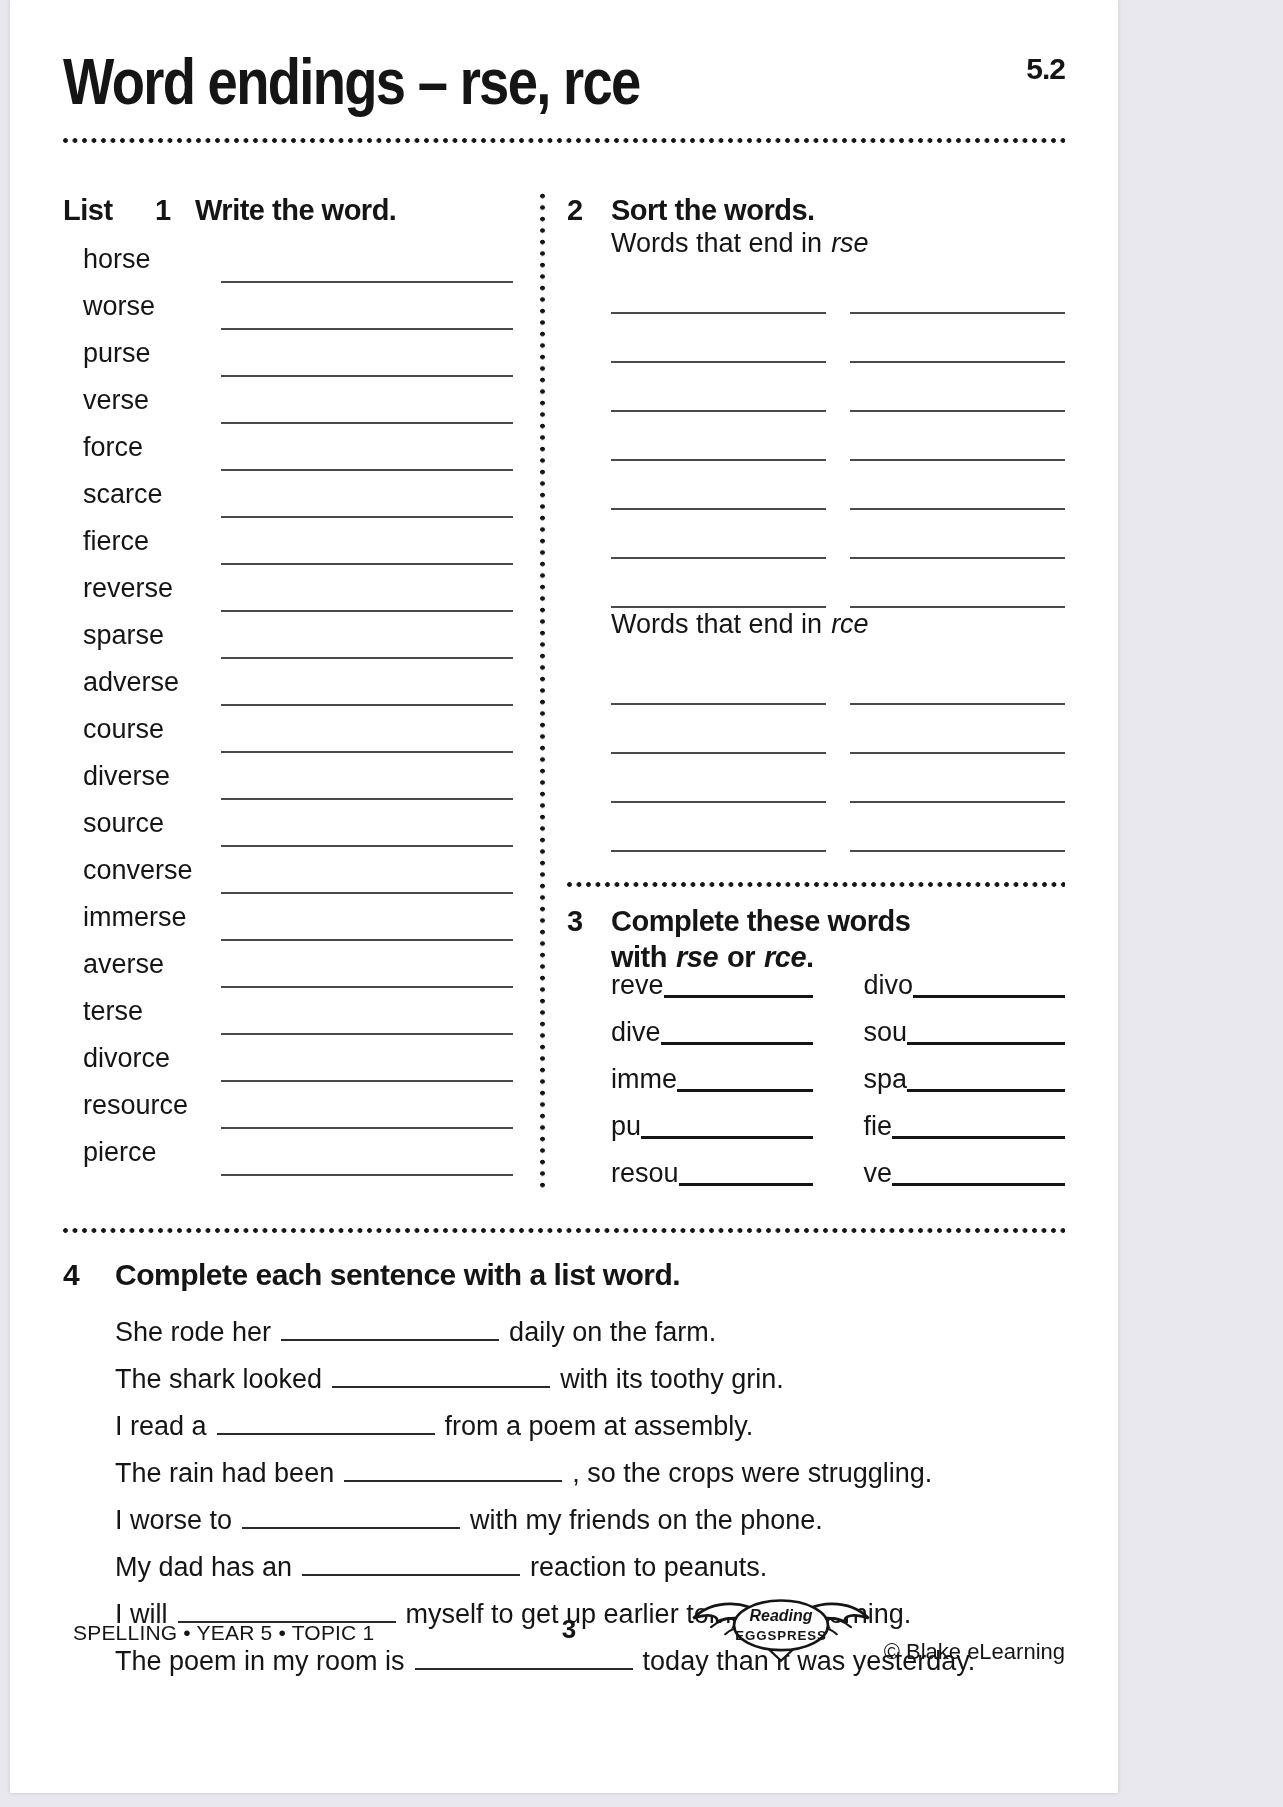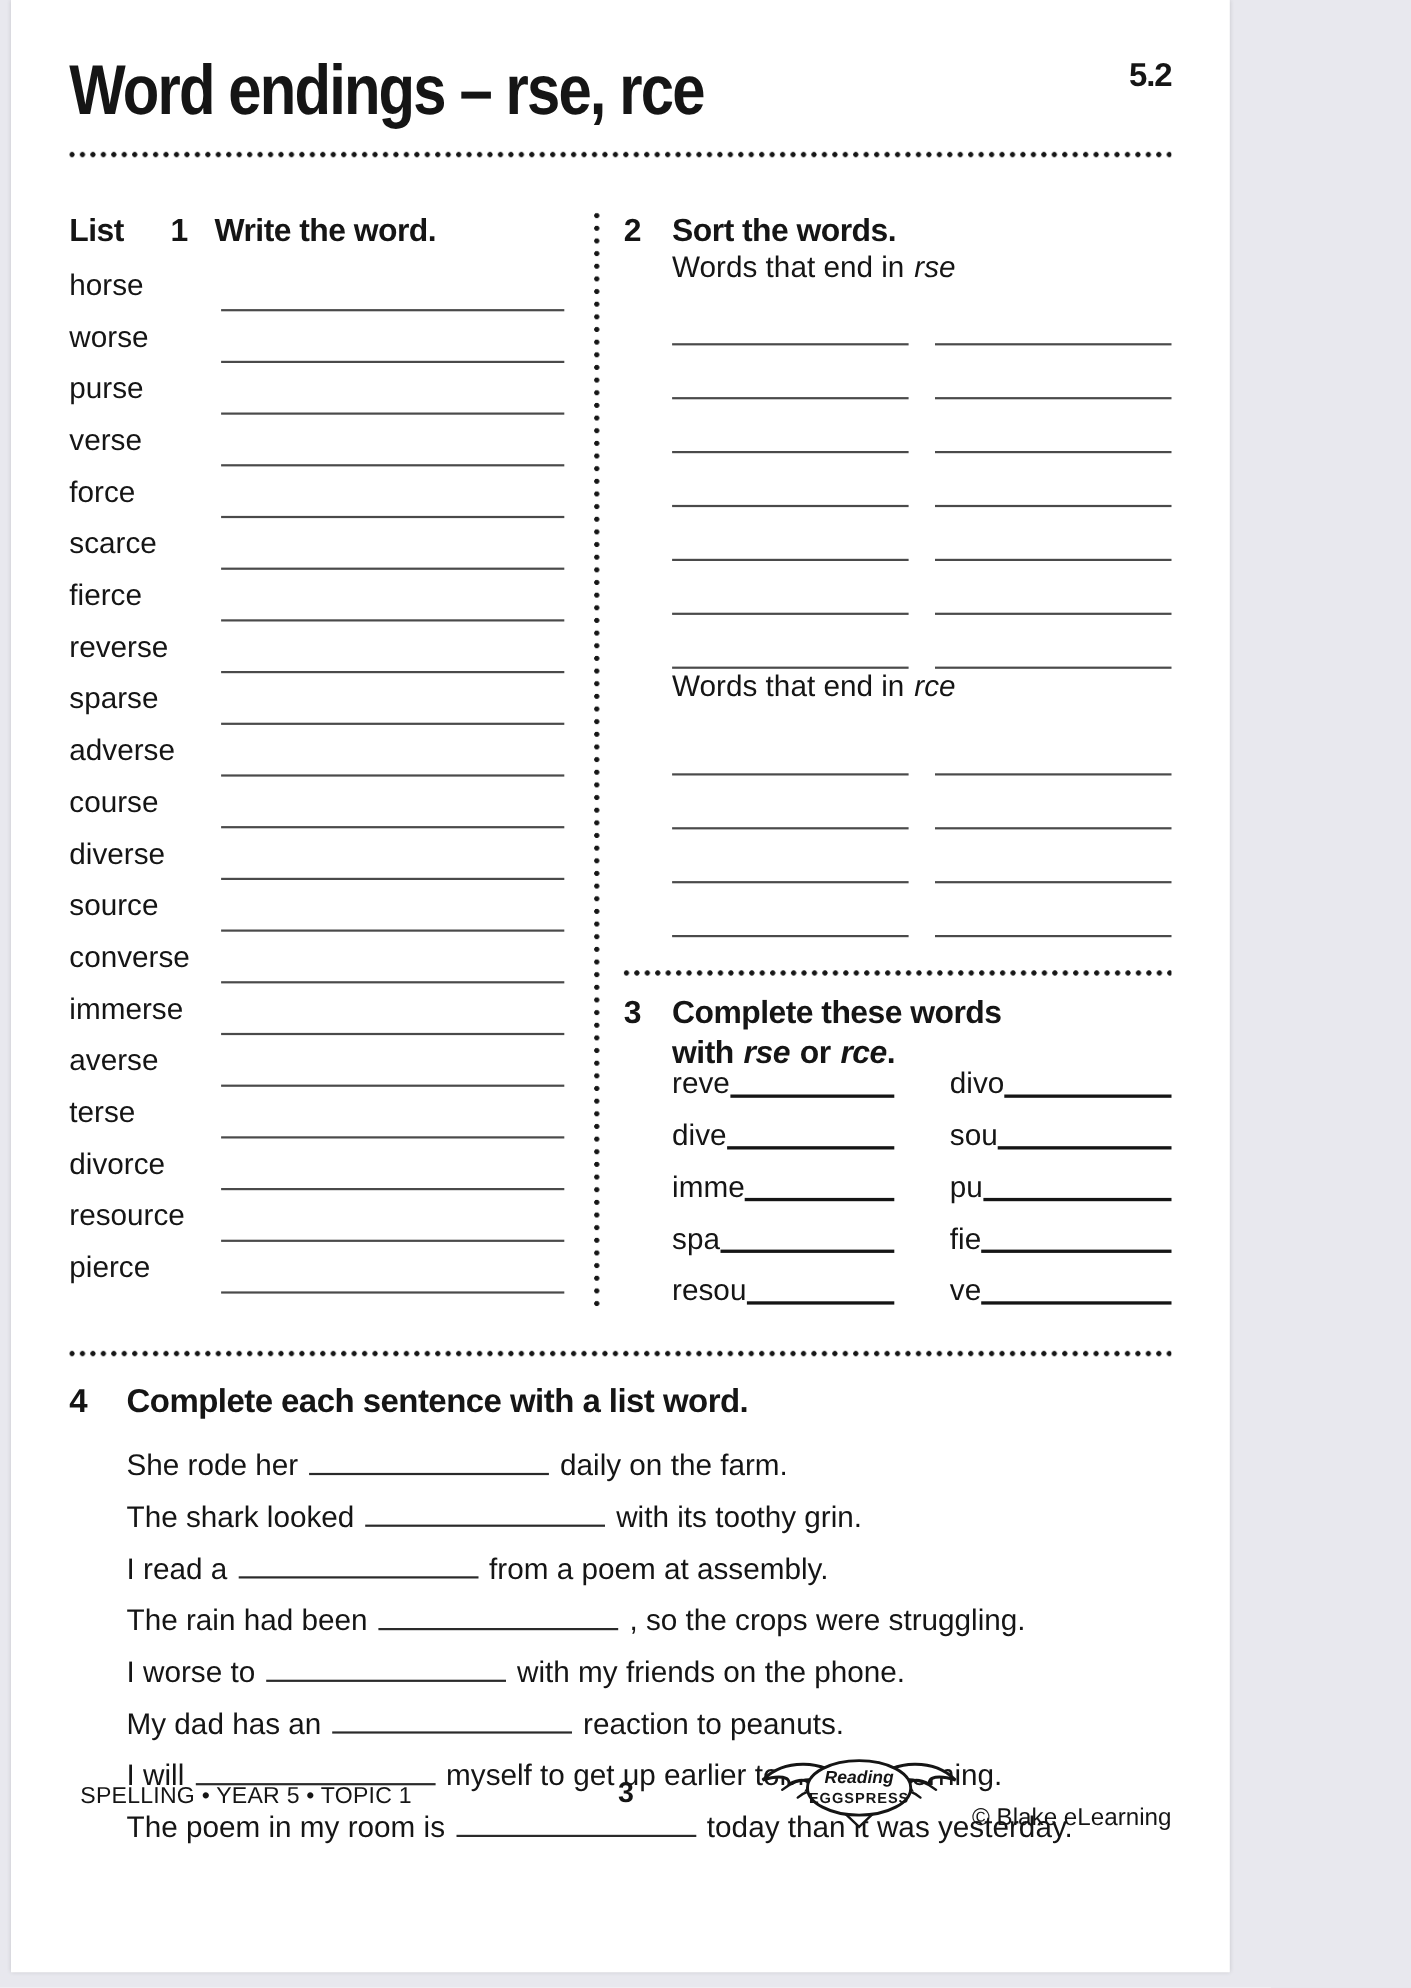--- a/index.html
+++ b/index.html
@@ -46,21 +46,21 @@
     background-size:5px 11.5px;
   }
   .col-right{flex:1;margin-left:22px;min-width:0;}
 
   .numrow{display:flex;align-items:baseline;font-size:29px;font-weight:700;letter-spacing:-.5px;height:34px;line-height:34px;}
   .sec1-label{width:92px;}
   .sec1-num{width:40px;}
   .sec2-num,.sec3-num{width:44px;flex:none;}
 
   
-  .list-rows{margin-top:12px;}
+  .list-rows{margin-top:12px;margin-left:20px;}
   .lrow{position:relative;height:47px;}
   .lword{position:absolute;left:0;top:6px;font-size:27px;line-height:1.1;}
   .lline{position:absolute;left:138px;right:0;bottom:3px;border-bottom:2px solid #4a4a4a;}
 
   
   .sub-label{padding-left:44px;font-size:27px;height:32px;line-height:32px;}
   .ital{font-style:italic;}
   .sp{margin-right:9px;}
   .sortgrid{display:grid;grid-template-columns:1fr 1fr;column-gap:24px;padding-left:44px;}
   .g1{margin-top:6px;}
@@ -265,25 +265,25 @@
               </div>
             <div class="stem-row">
                 <span class="stem">sou</span>
                 <div class="stem-line"></div>
               </div>
             <div class="stem-row">
                 <span class="stem">imme</span>
                 <div class="stem-line"></div>
               </div>
             <div class="stem-row">
+                <span class="stem">spa</span>
+                <div class="stem-line"></div>
+              </div>
+            <div class="stem-row">
                 <span class="stem">pu</span>
-                <div class="stem-line"></div>
-              </div>
-            <div class="stem-row">
-                <span class="stem">spa</span>
                 <div class="stem-line"></div>
               </div>
             <div class="stem-row">
                 <span class="stem">fie</span>
                 <div class="stem-line"></div>
               </div>
             <div class="stem-row">
                 <span class="stem">resou</span>
                 <div class="stem-line"></div>
               </div>

